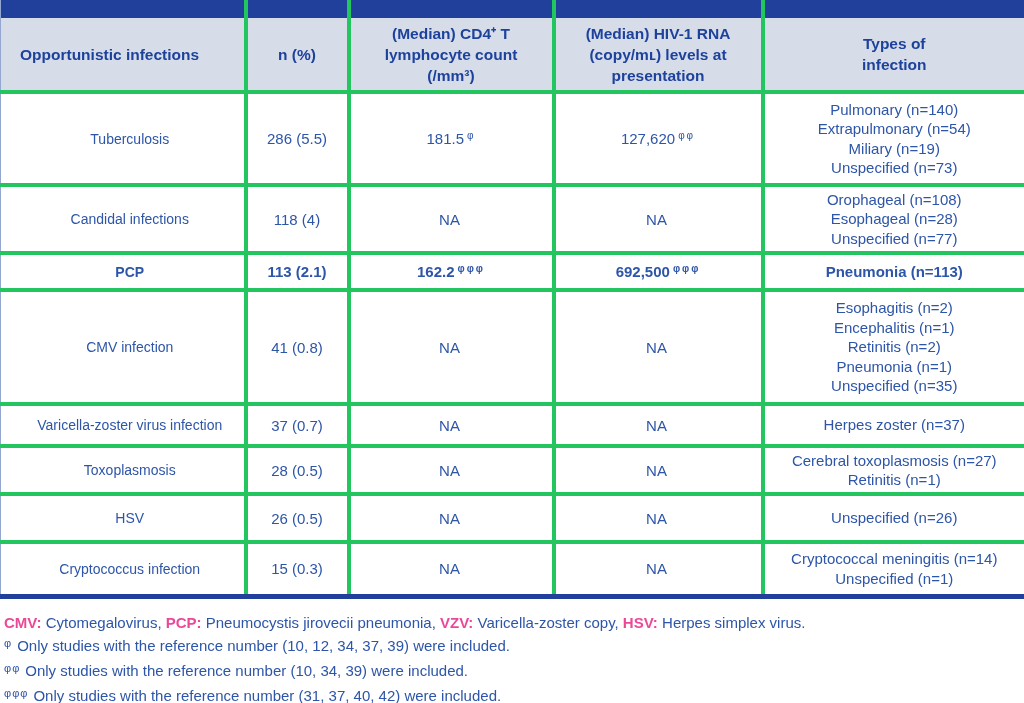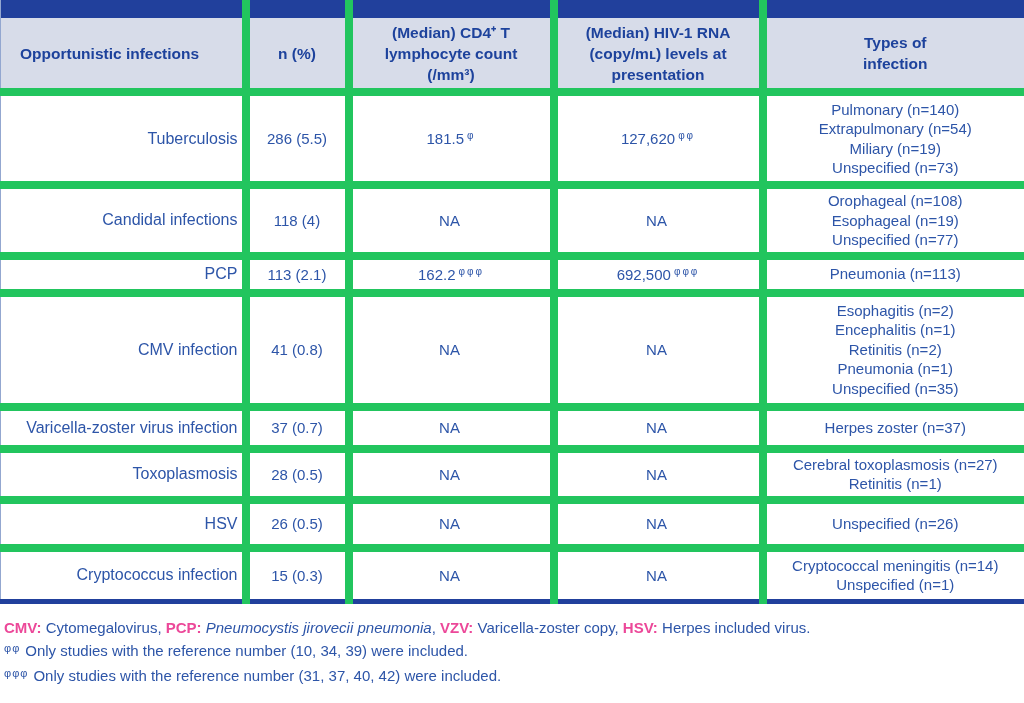--- a/index.html
+++ b/index.html
@@ -14,21 +14,21 @@
     height: 703px;
     box-sizing: border-box;
     background: #ffffff;
   }
   table.oi-table {
     width: 1024px;
     table-layout: fixed;
     border-collapse: collapse;
   }
   .oi-table td, .oi-table th {
-    border: 8px solid #22c55e;
+    border: 4px solid #22c55e;
     box-sizing: border-box;
     vertical-align: middle;
     text-align: center;
     color: #2d55a8;
     font-size: 15px;
     padding: 2px 4px;
   }
   
   .oi-table td:first-child, .oi-table th:first-child { border-left: 1px solid #93a7d0; margin-left: 27px; }
   .oi-table td:last-child,  .oi-table th:last-child  { border-right: 1px solid #93a7d0; }
@@ -42,54 +42,54 @@
     color: #1d429c;
     font-weight: bold;
     font-size: 15.5px;
     line-height: 21px;
     white-space: pre-line;
   }
   tr.head { height: 74px; }
   tr.head th.c0 { text-align: left; padding-left: 19px; }
 
   td.c0 {
-    text-align: right;
+    text-align: center;
     padding-left: 19px;
-    font-size: 16px;
+    font-size: 14px;
   }
   td.c0 .em { }
   td.types {
     white-space: pre-line;
     line-height: 19.5px;
   }
   .supmark {
     font-size: 10px;
     position: relative;
     top: -5px;
     margin-left: 3px;
     letter-spacing: 2px;
   }
   tr.r0 { height: 93px; }
   tr.r1 { height: 68px; }
-  tr.r2 { height: 37px; }
+  tr.r2 { height: 37px; font-weight: bold; }
   tr.r3 { height: 114px; }
   tr.r4 { height: 42px; }
   tr.r5 { height: 48px; }
   tr.r6 { height: 48px; }
   tr.r7 { height: 54px; }
 
   .footnotes {
     padding: 12px 6px 0 4px;
     color: #2d55a8;
     font-size: 15px;
     line-height: 23px;
   }
   .footnotes .line { white-space: pre-wrap; }
   .footnotes .b { font-weight: bold; color: #ec4899; }
-  .footnotes .i { font-style: italic; }
+  .footnotes .i { }
   .fn-sup {
     font-size: 11px;
     position: relative;
     top: -4px;
     letter-spacing: 1px;
     margin-right: 5px;
   }
 </style>
 </head>
 <body>
@@ -137,21 +137,21 @@
 Miliary (n=19)
 Unspecified (n=73)</td>
     </tr>
 
     <tr class="r1">
       <td class="c0"><span class="em">Candidal</span><span> infections</span></td>
       <td>118 (4)</td>
       <td><span>NA</span><span class="supmark"></span></td>
       <td><span>NA</span><span class="supmark"></span></td>
       <td class="types">Orophageal (n=108)
-Esophageal (n=19)
+Esophageal (n=28)
 Unspecified (n=77)</td>
     </tr>
 
     <tr class="r2">
       <td class="c0"><span class="em"></span><span>PCP</span></td>
       <td>113 (2.1)</td>
       <td><span>162.2</span><span class="supmark">φφφ</span></td>
       <td><span>692,500</span><span class="supmark">φφφ</span></td>
       <td class="types">Pneumonia (n=113)</td>
     </tr>
@@ -198,18 +198,19 @@
       <td>15 (0.3)</td>
       <td><span>NA</span><span class="supmark"></span></td>
       <td><span>NA</span><span class="supmark"></span></td>
       <td class="types">Cryptococcal meningitis (n=14)
 Unspecified (n=1)</td>
     </tr>
   </tbody>
     </table>
 
   <div class="footnotes">
-    <div class="line"><span class="b">CMV:</span><span> Cytomegalovirus, </span><span class="b">PCP:</span><span> </span><span class="i">Pneumocystis jirovecii pneumonia</span><span>, </span><span class="b">VZV:</span><span> Varicella-zoster copy, </span><span class="b">HSV:</span><span> Herpes included virus.</span></div>
+    <div class="line"><span class="b">CMV:</span><span> Cytomegalovirus, </span><span class="b">PCP:</span><span> </span><span class="i">Pneumocystis jirovecii pneumonia</span><span>, </span><span class="b">VZV:</span><span> Varicella-zoster copy, </span><span class="b">HSV:</span><span> Herpes simplex virus.</span></div>
+    <div class="line"><span class="fn-sup">φ</span><span>Only studies with the reference number (10, 12, 34, 37, 39) were included.</span></div>
     <div class="line"><span class="fn-sup">φφ</span><span>Only studies with the reference number (10, 34, 39) were included.</span></div>
     <div class="line"><span class="fn-sup">φφφ</span><span>Only studies with the reference number (31, 37, 40, 42) were included.</span></div>
   </div>
 
 </div>
 
 </body></html>

